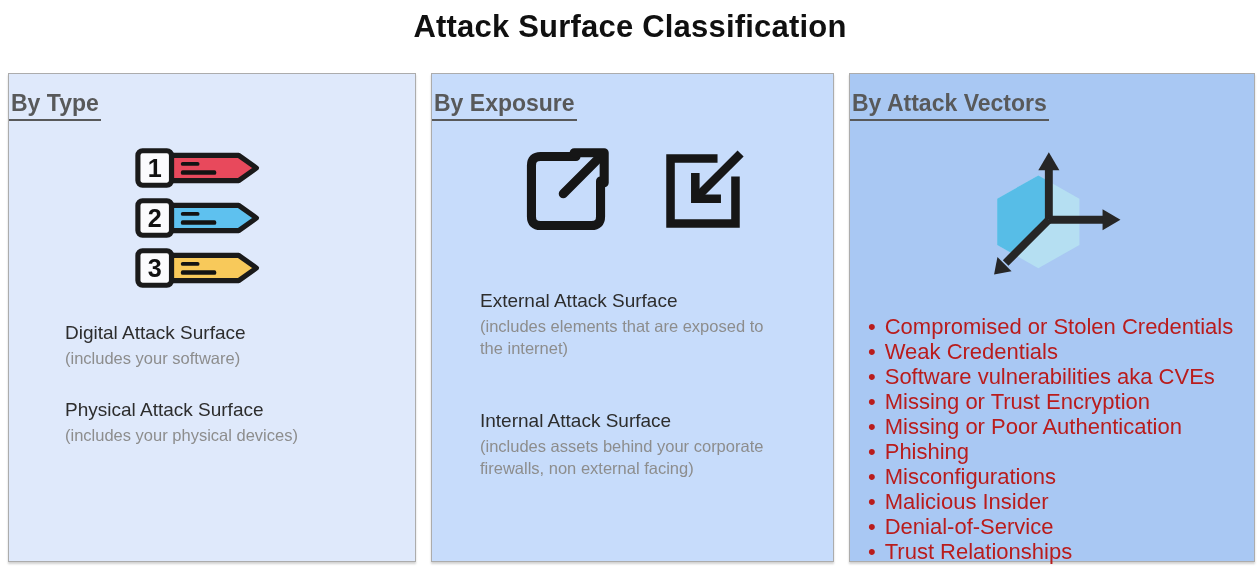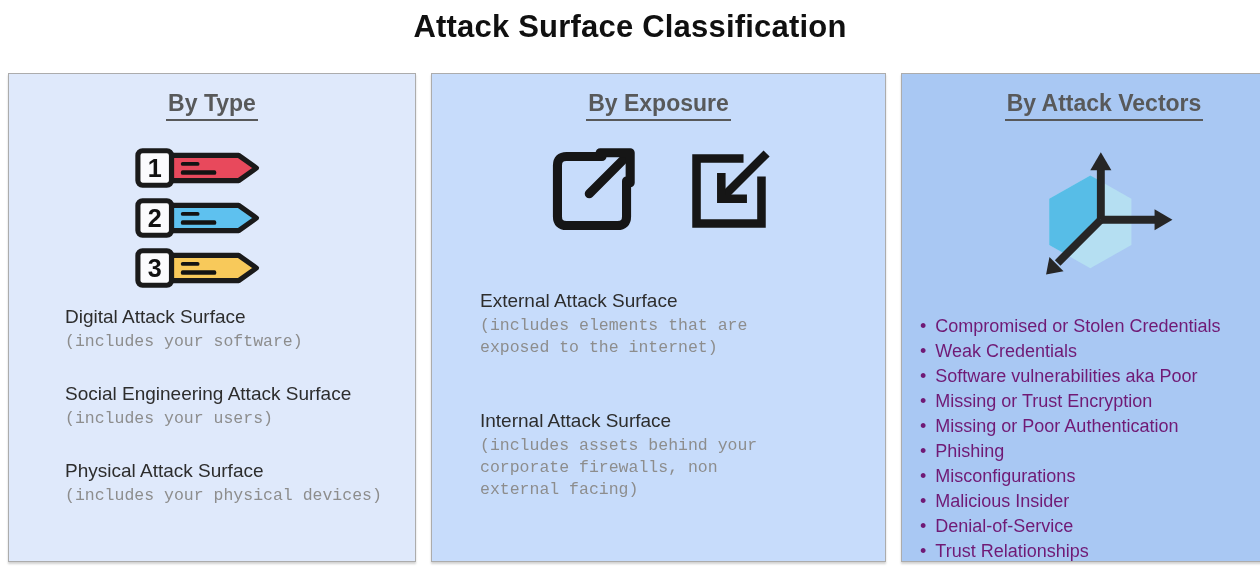--- a/index.html
+++ b/index.html
@@ -10,51 +10,51 @@
     text-align:center; margin:9px 0 0 0;
     font-size:31px; font-weight:bold; color:#101010; letter-spacing:.2px;
   }
 
   .panels { position:absolute; left:8px; top:73px; display:flex; gap:15px; }
   .panel {
     height:489px; box-sizing:border-box;
     border:1px solid #acacac; box-shadow:0 2px 2px rgba(0,0,0,.18);
   }
   .panel-type     { width:408px; background:#dfe9fb; }
-  .panel-exposure { width:455px; background:#c7dcfb; }
+  .panel-exposure { width:403px; background:#c7dcfb; }
   .panel-vectors  { width:406px; background:#a9c8f3; }
 
-  .panel-heading { text-align:center; margin-top:16px; font-size:23px; font-weight:bold; color:#58595a; }
+  .panel-heading { margin-top:16px; font-size:23px; font-weight:bold; color:#58595a; }
   .panel-heading .hd {
     display:inline-block; border-bottom:2px solid #58595a; padding:0 2px 2px 2px;
   }
 
   
   .type-icon { margin:26px 0 0 122px; width:140px; display:flex; flex-direction:column; gap:8px; }
   .type-icon svg { display:block; }
 
   
   .entries { }
   .entry-title { font-size:19px; line-height:24px; color:#2d2d2d; }
-  .entry-sub   { font-size:16.5px; line-height:22px; color:#8d8d8d; margin-top:2px;font-family:Liberation Mono, monospace; }
+  .entry-sub   { font-size:16.5px; line-height:22px; color:#8d8d8d; margin-top:2px; }
 
-  .panel-type .entries { margin:16px 0 0 56px; }
+  .panel-type .entries { margin:32px 0 0 56px; }
   .panel-type .entry + .entry { margin-top:29px; }
 
   .exposure-icons { display:flex; justify-content:center; align-items:flex-start; gap:40px; margin-top:20px; }
   .panel-exposure .entries { margin:48px 30px 0 48px; }
   .panel-exposure .entry-sub { max-width:298px; }
   .panel-exposure .entry + .entry { margin-top:50px; }
 
   
   .axis-icon-wrap { display:flex; justify-content:center; margin-top:2px; }
 
   .vector-list { margin:24px 10px 0 18px; padding:0; list-style:none; }
   .vector-list li {
-    font-size:18px; line-height:25px; color:#701a75;
+    font-size:22px; line-height:25px; color:#b91c1c;
   }
   .vector-list li::before { content:"•"; margin-right:9px; }
 </style>
 </head>
 <body>
 
 <div class="canvas">
 
   <h1 class="page-title">Attack Surface Classification</h1>
 
@@ -86,24 +86,20 @@
           <rect x="50" y="25" width="38" height="4.8" rx="2" fill="#131313"></rect>
           <rect x="4" y="4" width="36" height="37" rx="5" fill="#fbfbfd" stroke="#1a1a1a" stroke-width="5.5"></rect>
           <text x="22" y="32" text-anchor="middle" font-size="27" font-weight="bold" fill="#111" font-family="Liberation Sans, sans-serif">3</text>
         </svg>
       </div>
 
       <div class="entries">
         <div class="entry">
           <div class="entry-title">Digital Attack Surface</div>
           <div class="entry-sub">(includes your software)</div>
-        </div>
-        <div class="entry">
-          <div class="entry-title">Social Engineering Attack Surface</div>
-          <div class="entry-sub">(includes your users)</div>
         </div>
         <div class="entry">
           <div class="entry-title">Physical Attack Surface</div>
           <div class="entry-sub">(includes your physical devices)</div>
         </div>
       </div>
     </section>
 
     <section class="panel panel-exposure">
       <h2 class="panel-heading">
@@ -152,21 +148,21 @@
           <polygon points="140,72 123,62 123,82" fill="#262626"></polygon>
 
           <line x1="72" y1="72" x2="31" y2="113" stroke="#262626" stroke-width="7.5"></line>
           <polygon points="20,124 36.6,120.8 23.2,107.4" fill="#262626"></polygon>
         </svg>
       </div>
 
       <ul class="vector-list">
         <li>Compromised or Stolen Credentials</li>
         <li>Weak Credentials</li>
-        <li>Software vulnerabilities aka Poor</li>
+        <li>Software vulnerabilities aka CVEs</li>
         <li>Missing or Trust Encryption</li>
         <li>Missing or Poor Authentication</li>
         <li>Phishing</li>
         <li>Misconfigurations</li>
         <li>Malicious Insider</li>
         <li>Denial-of-Service</li>
         <li>Trust Relationships</li>
       </ul>
     </section>
 

